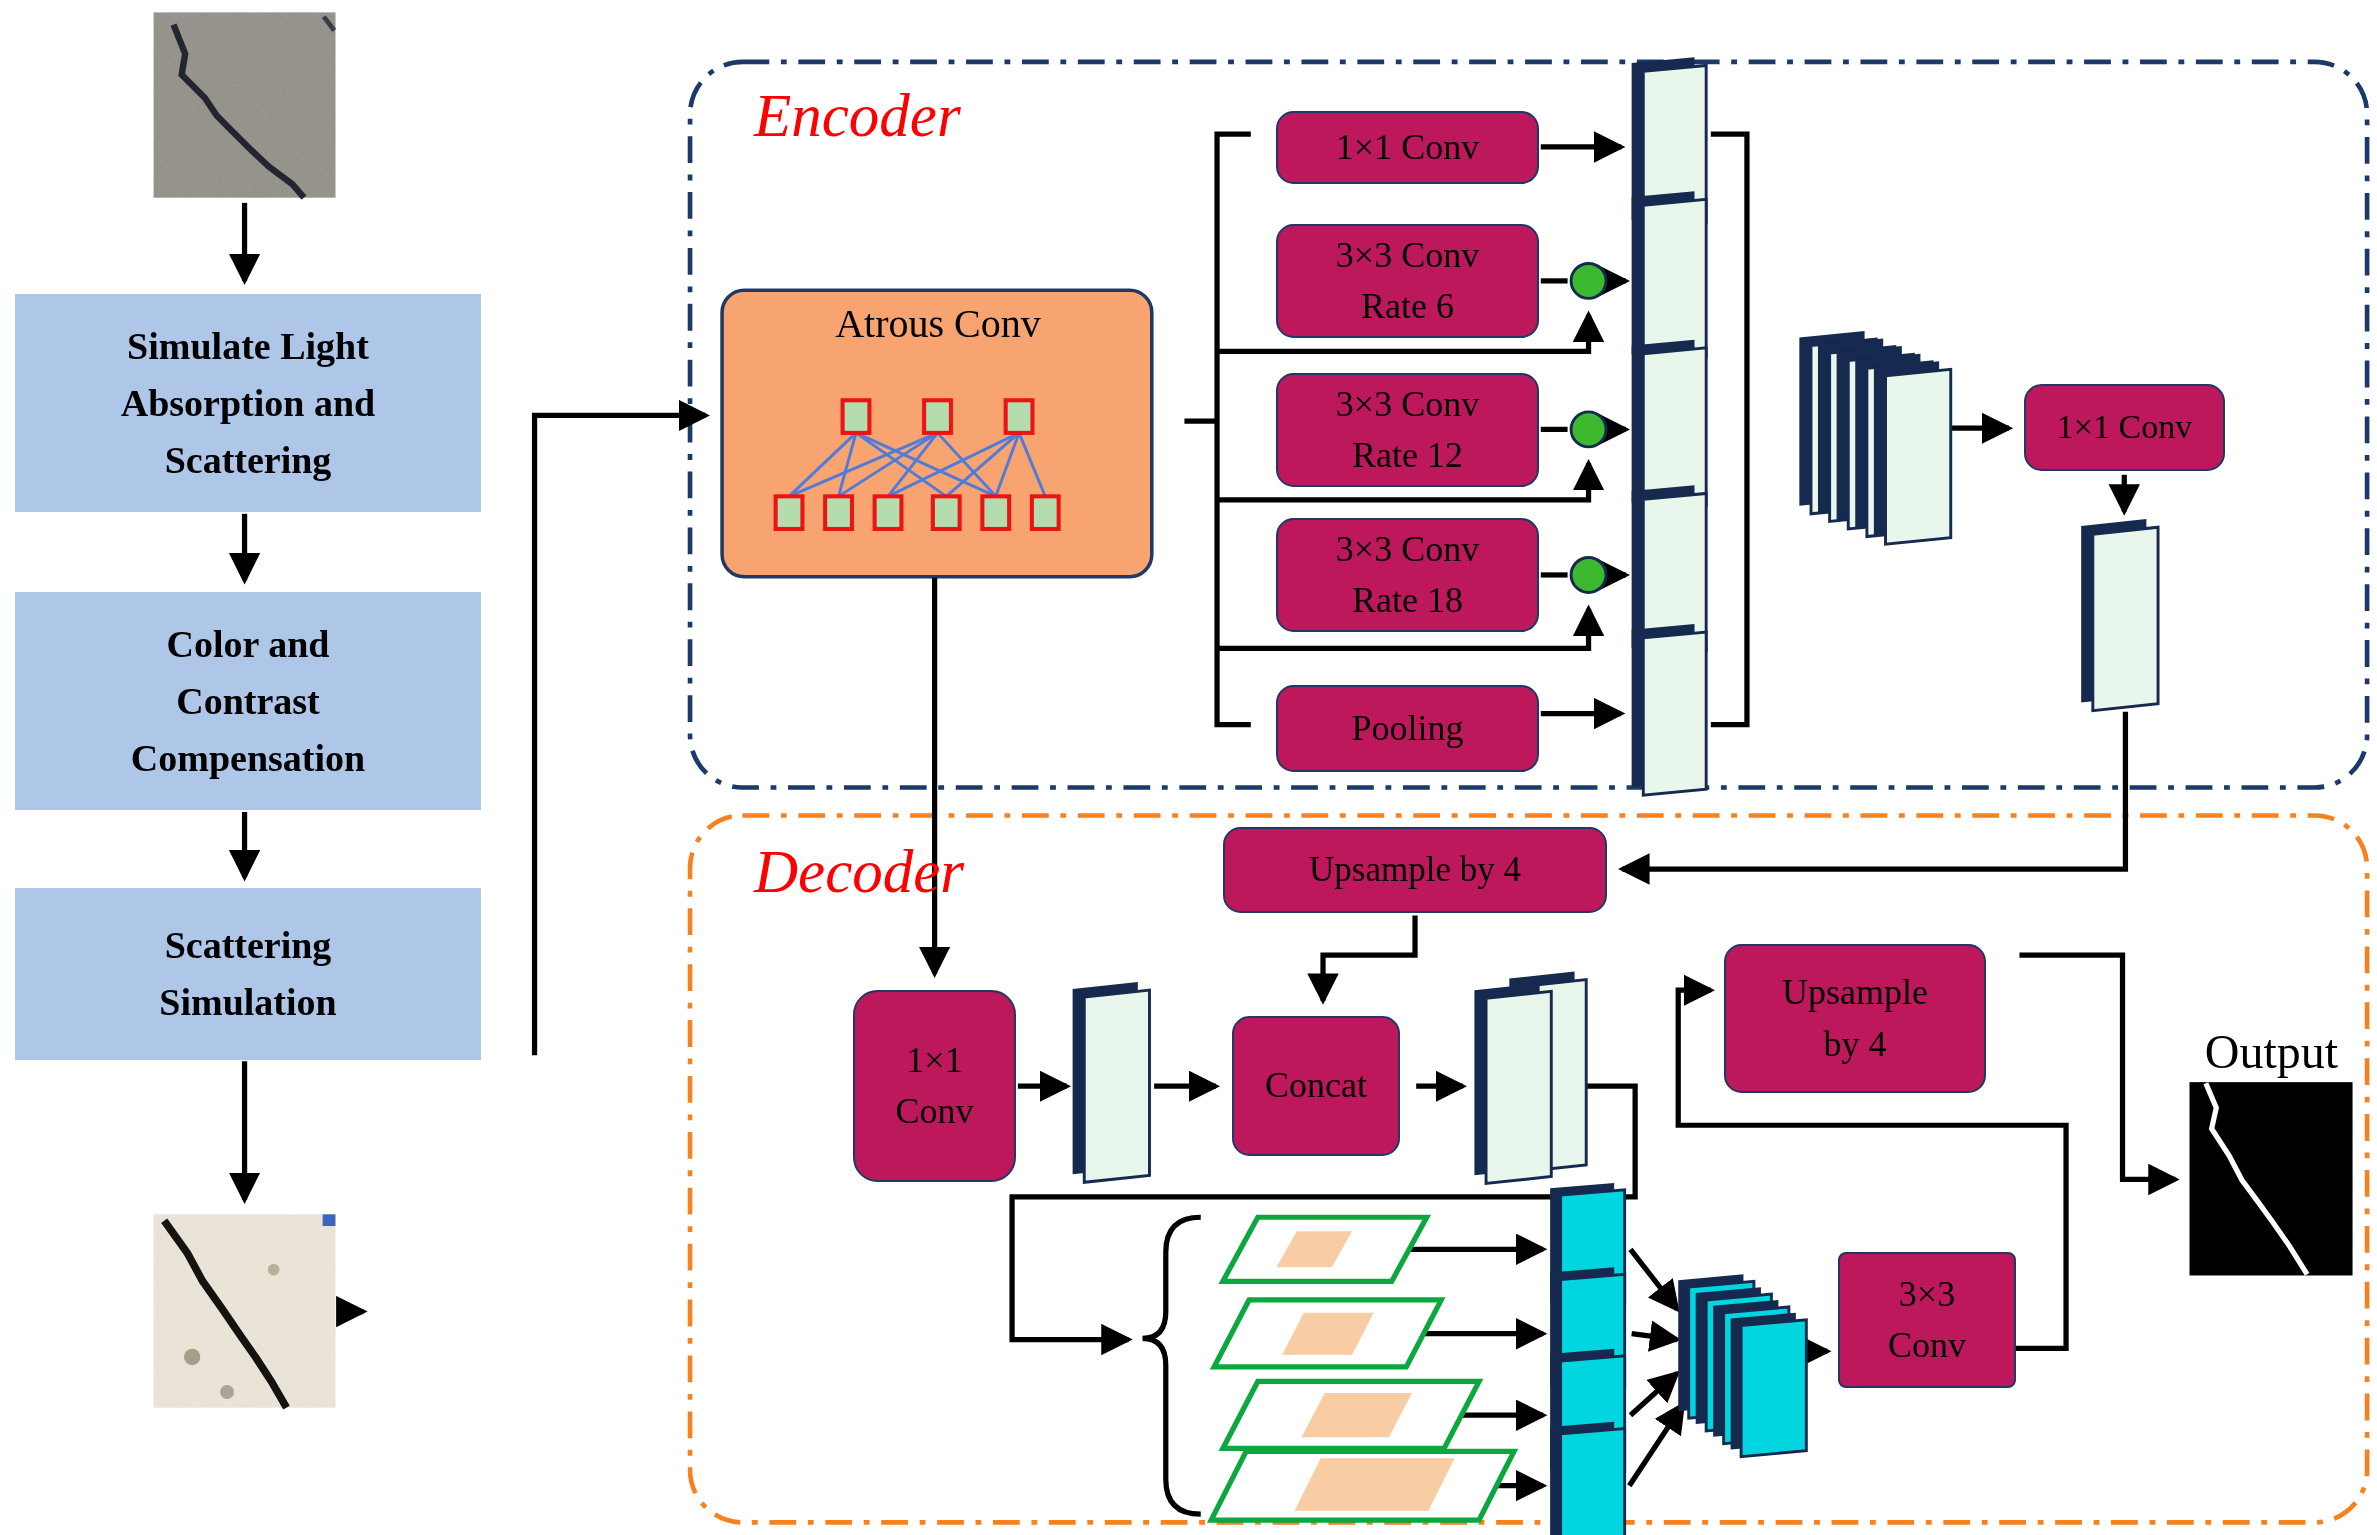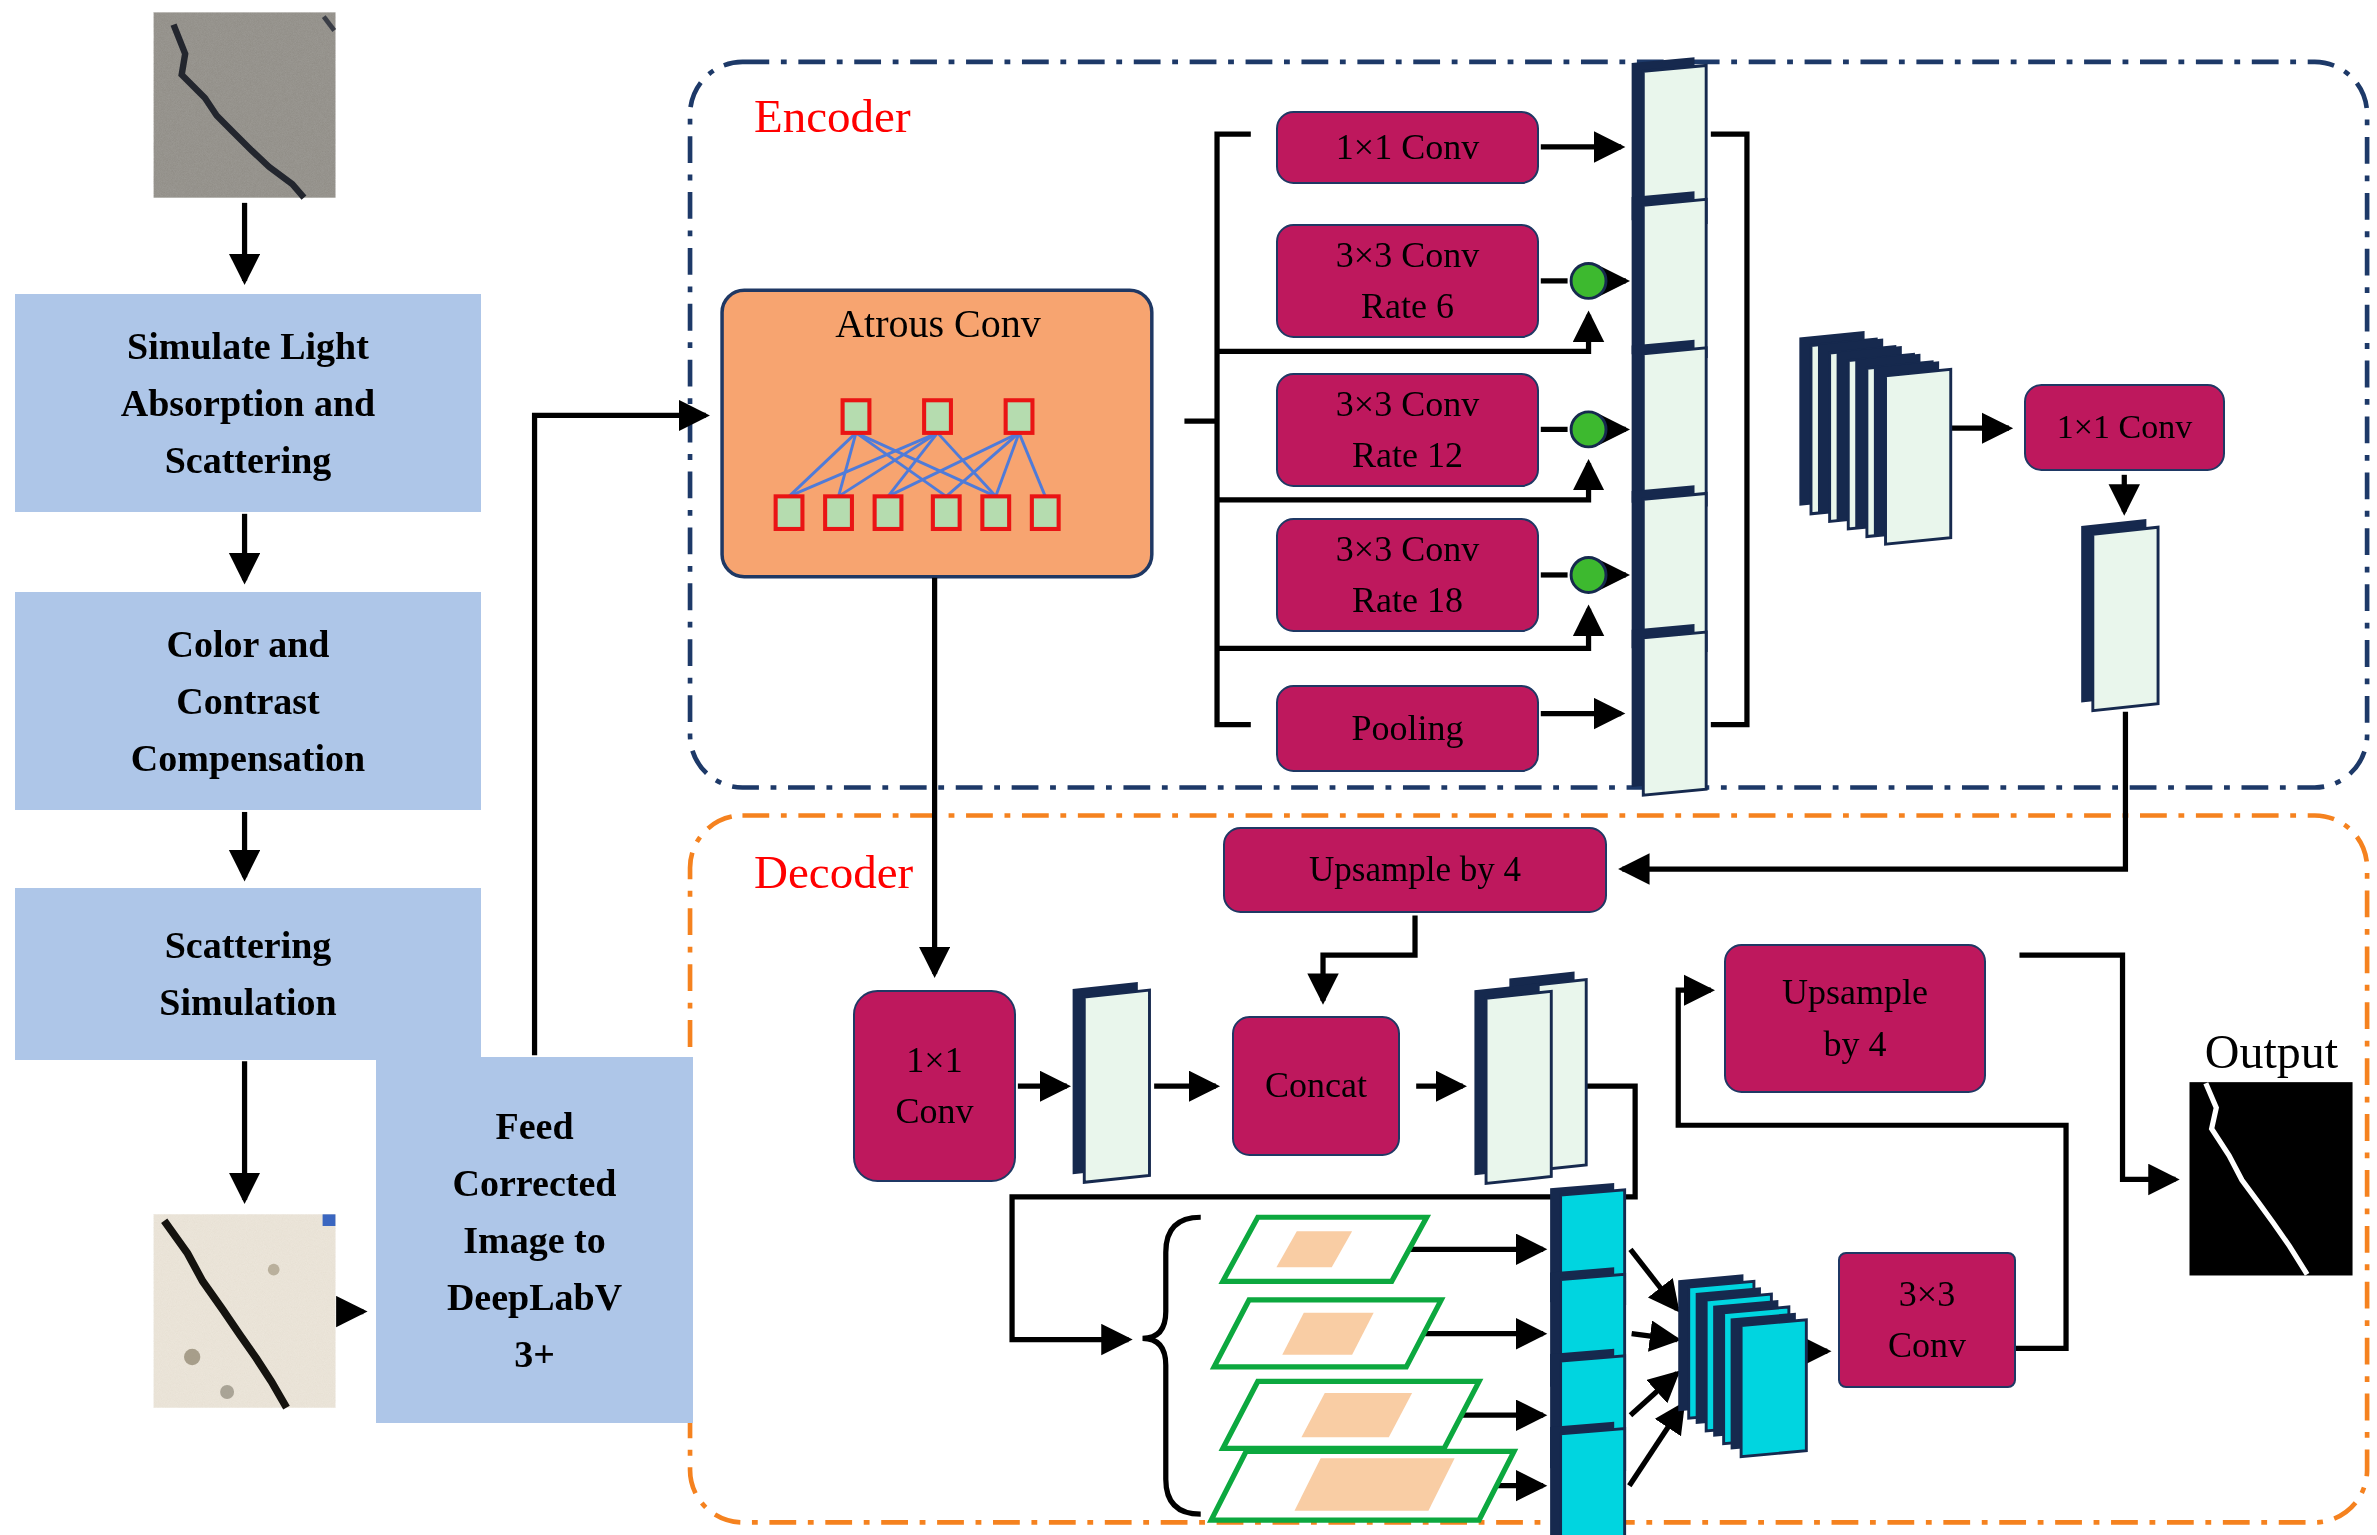--- a/index.html
+++ b/index.html
@@ -7,21 +7,21 @@
     position:relative; width:2377px; height:1536px; background:#ffffff;
     font-family:"Liberation Serif", serif; overflow:hidden;
   }
   #shapes { position:absolute; left:0; top:0; z-index:1; }
   .lbl { position:absolute; z-index:2; box-sizing:border-box;
          display:flex; align-items:center; justify-content:center;
          text-align:center; white-space:pre-line; color:#000; }
   .bluebox { background:#AEC6E8; font-weight:bold; font-size:38px; line-height:1.5; }
   .cream  { background:#be185d; border:2.9px solid #1F3864; border-radius:17.5px;
             font-size:36px; line-height:1.42; }
-  .redlbl { color:#FF0000; font-size:47px; justify-content:flex-start; }
+  .redlbl { color:#FF0000; font-size:61px; justify-content:flex-start;font-style:italic; }
   .plain  { background:transparent; }
 
   
   #box-step1 { left:15px;  top:294px;  width:466px; height:218px; }
   #box-step2 { left:15px;  top:592px; width:466px; height:218px; }
   #box-step3 { left:15px;  top:888px; width:466px; height:172px; }
   #box-feed  { left:376px; top:1057px; width:317px; height:366px; }
 
   
   #lbl-encoder { left:754px; top:87px;  width:349px; height:58px; }
@@ -260,25 +260,20 @@
 </svg>
 
 <div class="lbl bluebox" id="box-step1">Simulate Light
 Absorption and
 Scattering</div>
 <div class="lbl bluebox" id="box-step2">Color and
 Contrast
 Compensation</div>
 <div class="lbl bluebox" id="box-step3">Scattering
 Simulation</div>
-<div class="lbl bluebox" id="box-feed">Feed
-Corrected
-Image to
-DeepLabV
-3+</div>
 
 <div class="lbl redlbl plain" id="lbl-encoder">Encoder</div>
 <div class="lbl plain" id="lbl-atrous">Atrous Conv</div>
 
 <div class="lbl cream" id="box-aspp0">1×1 Conv</div>
 <div class="lbl cream" id="box-aspp1">3×3 Conv
 Rate 6</div>
 <div class="lbl cream" id="box-aspp2">3×3 Conv
 Rate 12</div>
 <div class="lbl cream" id="box-aspp3">3×3 Conv

